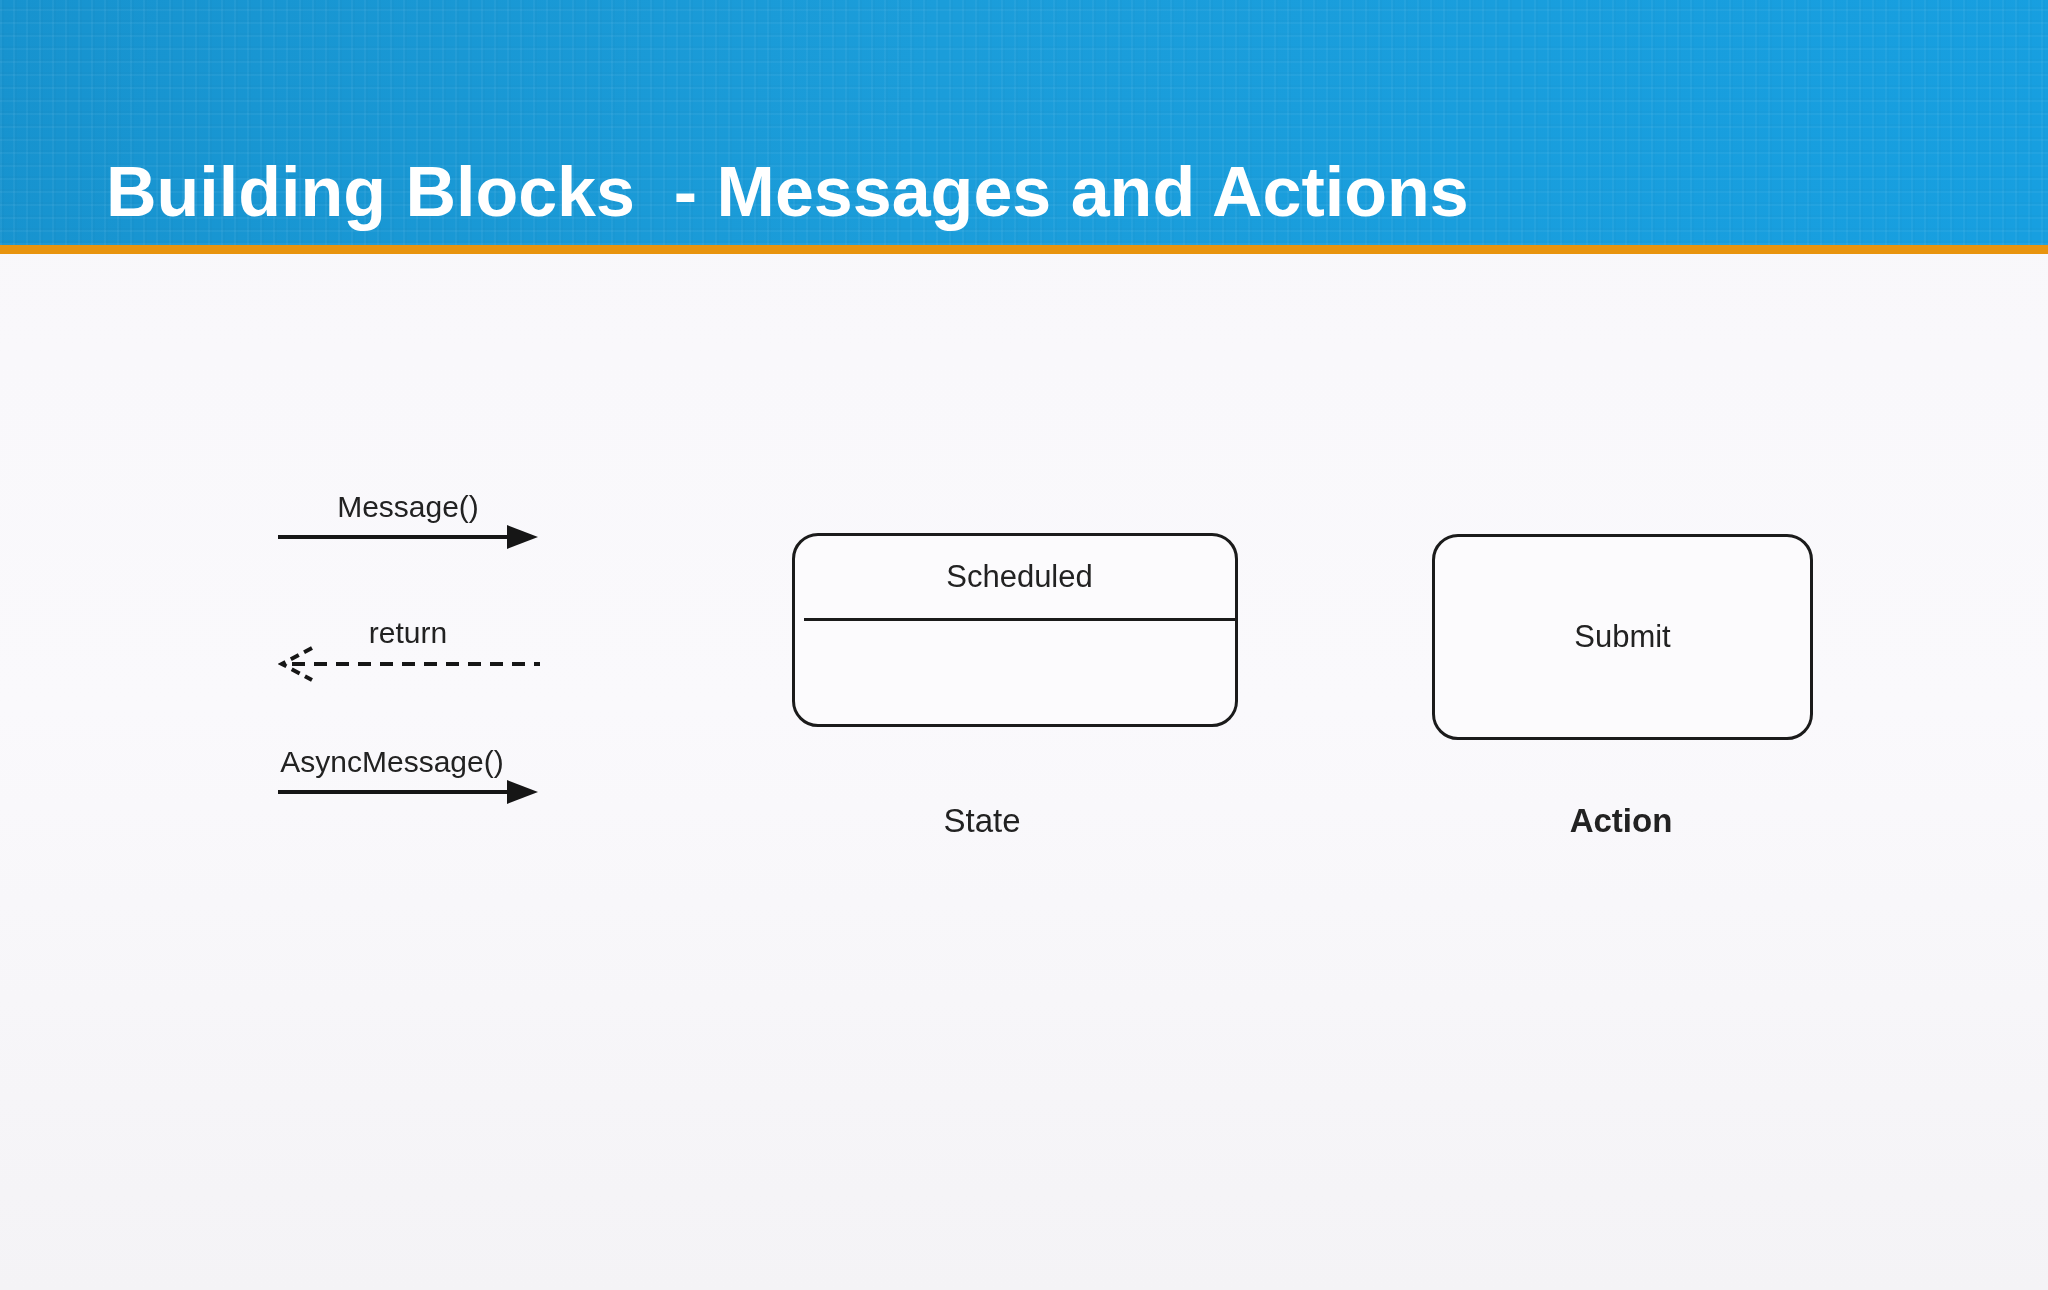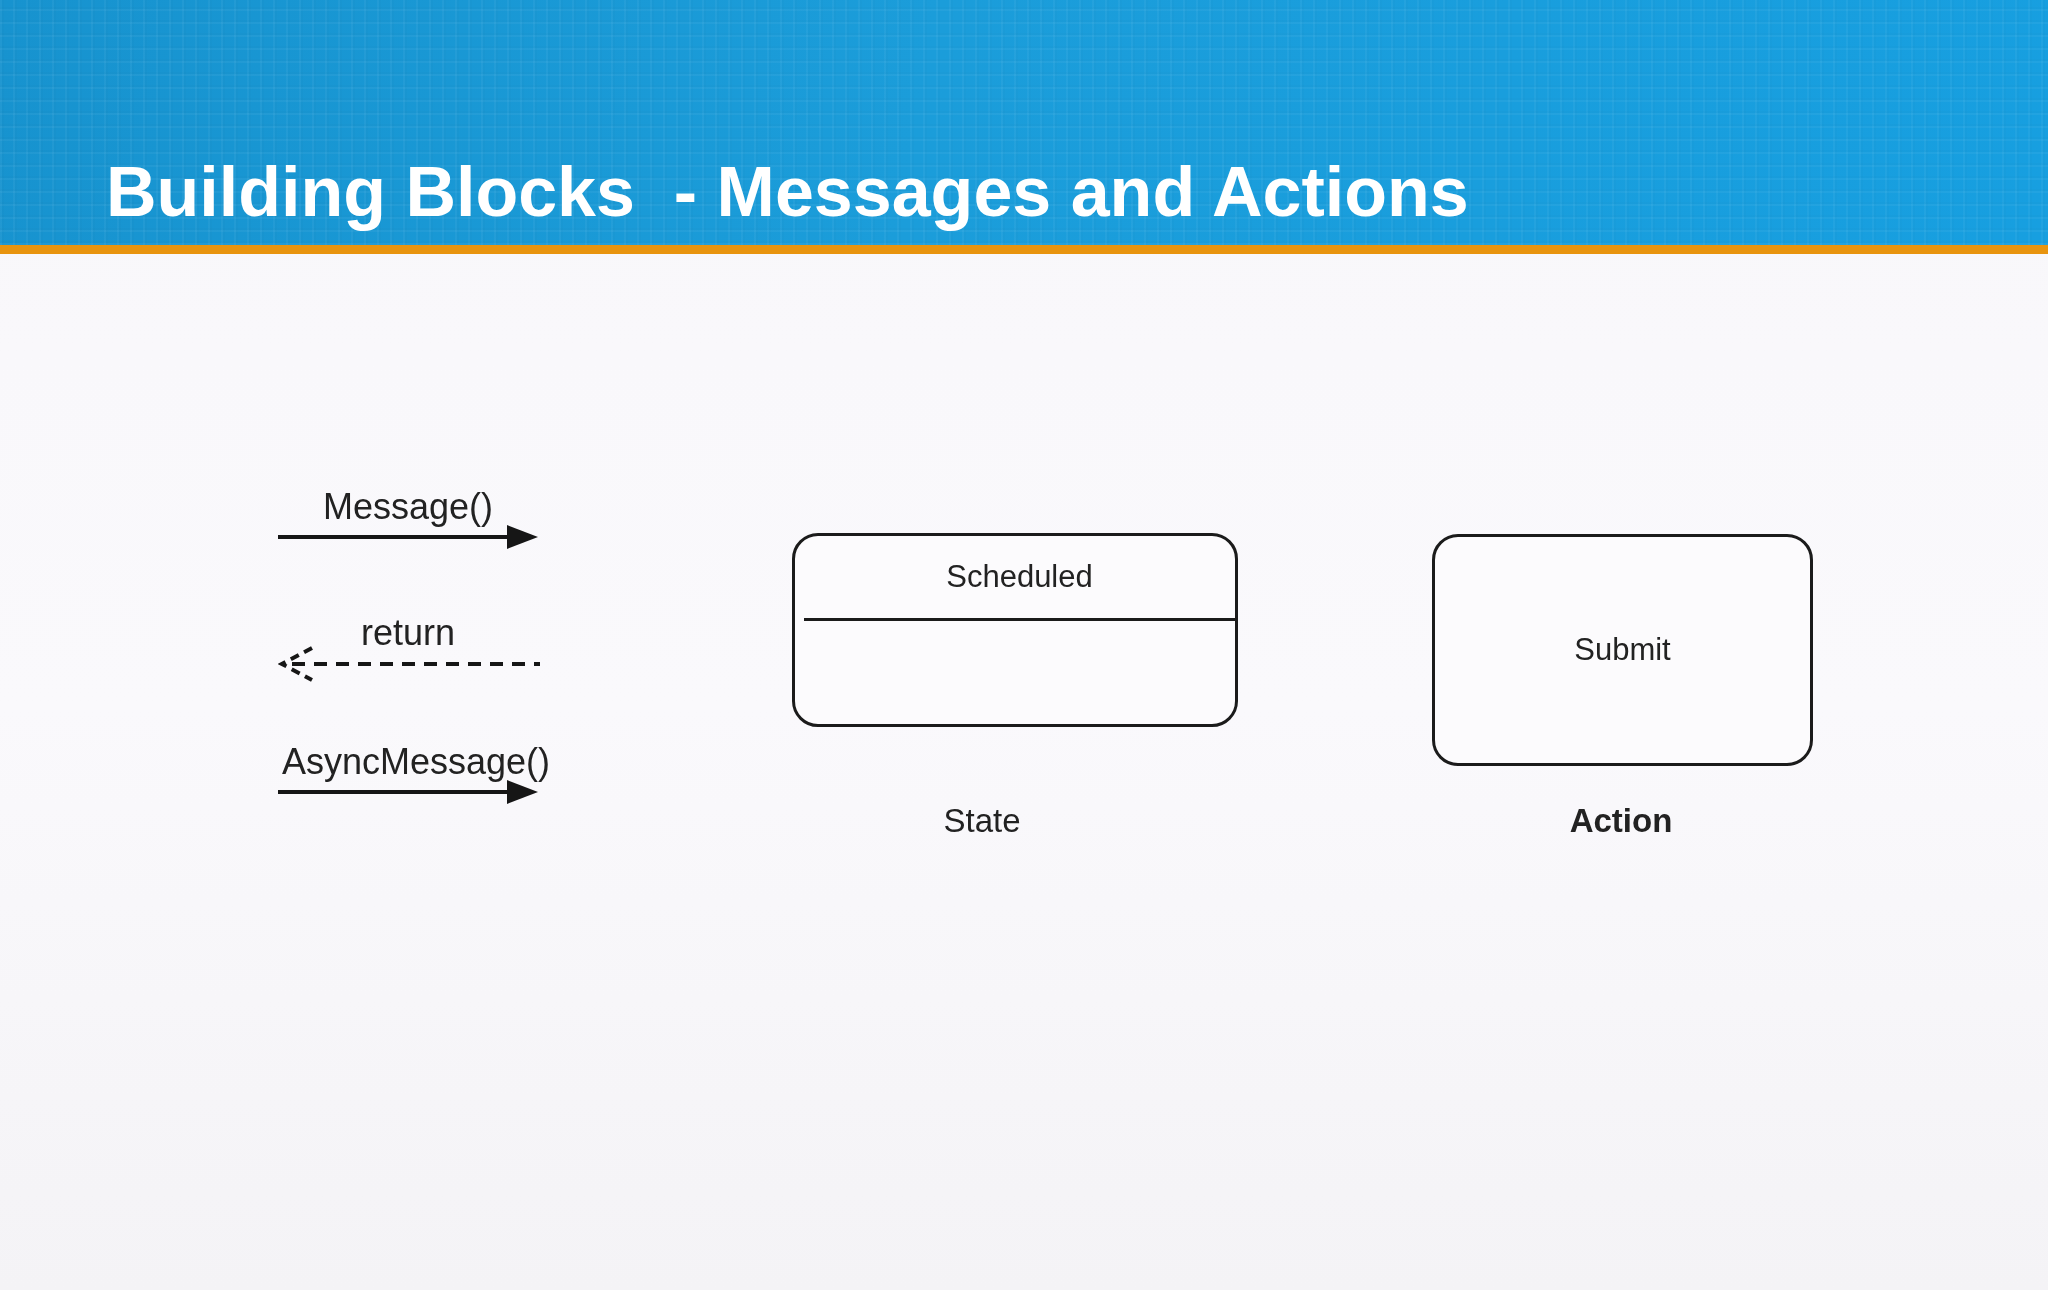--- a/index.html
+++ b/index.html
@@ -43,21 +43,21 @@
     position: absolute;
     left: 0; top: 245px;
     width: 2048px; height: 9px;
     background: var(--accent-orange, #e8940f);
   }
 
   
   .diagram-label {
     position: absolute;
     color: var(--ink, #222222);
-    font-size: 36px;
+    font-size: 30px;
     line-height: 34px;
     text-align: center;
     white-space: nowrap;
   }
   .caption {
     font-size: 33px;
   }
 
   
   .arrow-svg {
@@ -108,30 +108,30 @@
   <polygon points="231,2 262,14 231,26" fill="#161616"></polygon>
 </svg>
 
 <div class="diagram-label" style="left:288px; top:616px; width:240px;text-align:center;">return</div>
 
 <svg class="arrow-svg" style="left:278px; top:645px;" width="264" height="38" viewBox="0 0 264 38">
   <line x1="14" y1="19" x2="262" y2="19" stroke="#161616" stroke-width="4" stroke-dasharray="13 9"></line>
   <path d="M34 3 L4 19 L34 35" fill="none" stroke="#161616" stroke-width="4" stroke-dasharray="9 6"></path>
 </svg>
 
-<div class="diagram-label" style="left:282px; top:745px; width:240px;">AsyncMessage()</div>
+<div class="diagram-label" style="left:272px; top:745px; width:240px;">AsyncMessage()</div>
 
 <svg class="arrow-svg" style="left:276px; top:778px;" width="264" height="28" viewBox="0 0 264 28">
   <line x1="2" y1="14" x2="236" y2="14" stroke="#161616" stroke-width="4"></line>
   <polygon points="231,2 262,14 231,26" fill="#161616"></polygon>
 </svg>
 
 <div class="node-box state-box" style="left:792px; top:533px; width:446px; height:194px;padding-left:9px;">
   <div class="state-name-compartment">
     <span class="state-name">Scheduled</span>
   </div>
 </div>
 <div class="diagram-label caption" style="left:862px; top:804px; width:240px;">State</div>
 
-<div class="node-box action-box" style="left:1432px; top:534px; width:381px; height:232px;">
+<div class="node-box action-box" style="left:1432px; top:534px; width:381px; height:206px;">
   <span class="action-name">Submit</span>
 </div>
 <div class="diagram-label caption" style="left:1501px; top:804px; width:240px;font-weight:bold;">Action</div>
 
 </body></html>

